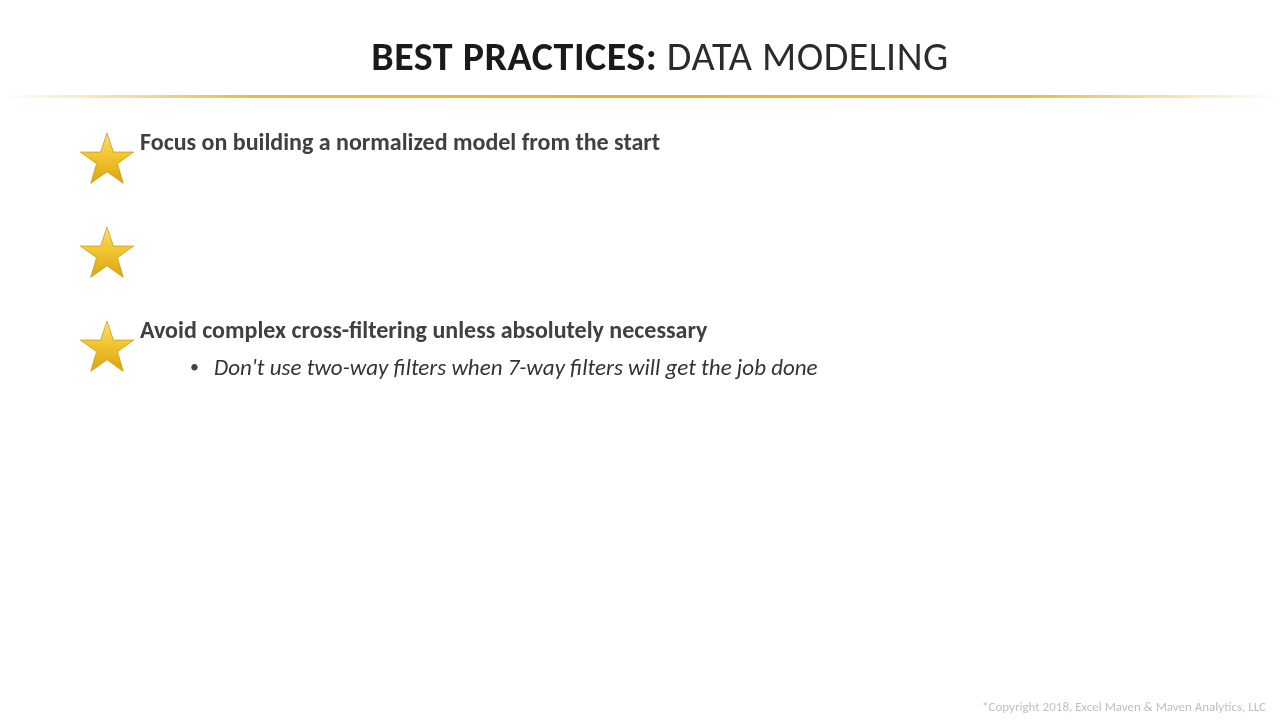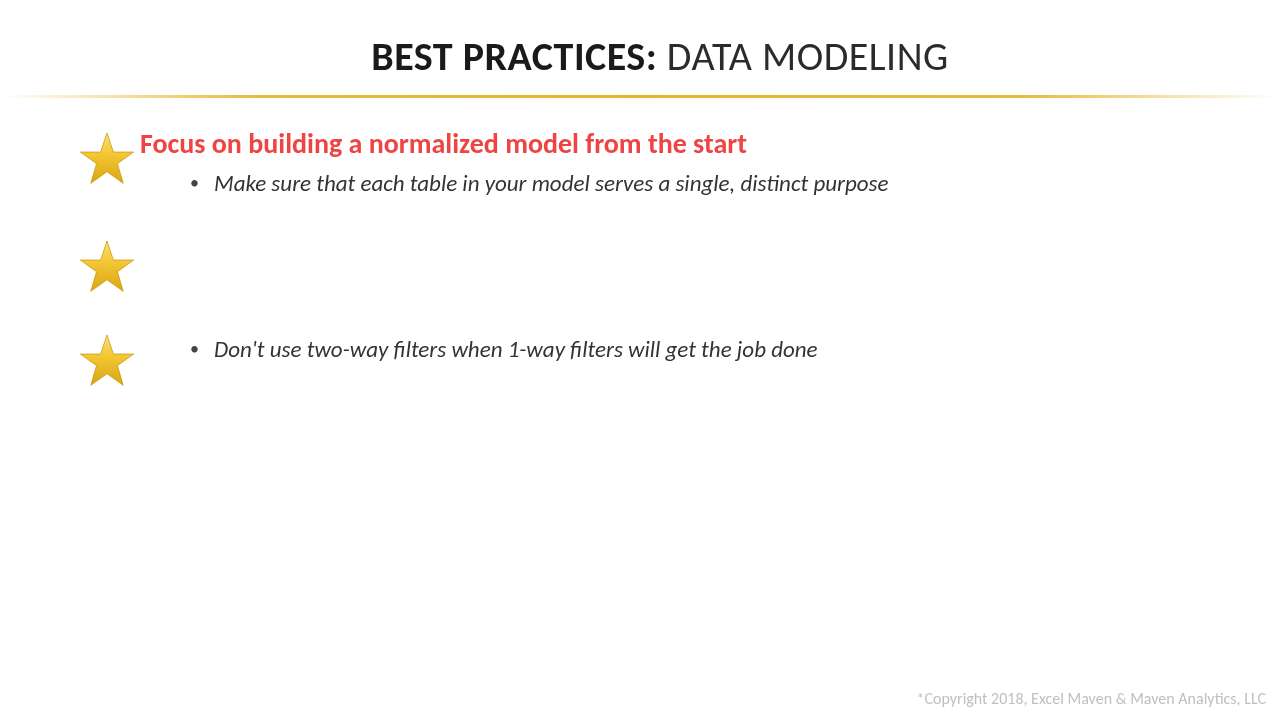--- a/index.html
+++ b/index.html
@@ -50,23 +50,23 @@
     padding-top: 2px;
   }
   .star svg {
     width: 58px;
     height: 58px;
     display: block;
     margin-left: 18px;
   }
   .item-body { flex: 1; padding-left: 10px; }
   .heading {
-    font-size: 28px;
+    font-size: 24px;
     font-weight: 700;
-    color: #ef4444;
+    color: #404040;
     line-height: 1.15;
     margin-bottom: 6px;
   }
   .heading em { font-style: italic; }
   ul.sub {
     list-style: none;
     padding-left: 50px;
     margin-top: 2px;
   }
   ul.sub li {
@@ -83,23 +83,23 @@
     left: 0;
     top: 0;
     color: #444;
     font-style: normal;
     font-size: 18px;
     line-height: 1.9;
   }
   ul.sub li b { font-weight: 700; font-style: italic; }
   .copyright {
     position: absolute;
-    bottom: 12px;
+    bottom: 6px;
     right: 14px;
-    font-size: 16px;
+    font-size: 13px;
     color: #bfbfbf;
   }
 </style>
 </head>
 <body>
 
 <div class="slide">
 
   <div class="title">
     <span class="bold">BEST PRACTICES:</span><span class="light"> DATA MODELING</span>
@@ -117,21 +117,20 @@
         <stop offset="45%" stop-color="#f2c531"></stop>
         <stop offset="100%" stop-color="#d9a514"></stop>
       </linearGradient>
     </defs>
     <polygon points="50,5 61,38 96,38 68,58 78,92 50,72 22,92 32,58 4,38 39,38" fill="url(#sg)" stroke="#c79100" stroke-width="1.2"></polygon>
   </svg>
         </div>
         <div class="item-body">
           <div class="heading"><span>Focus on building a normalized model from the start</span></div>
           <ul class="sub">
-            <li><span>Make sure that each table in your model serves a single, distinct purpose</span></li>
           </ul>
         </div>
       </div>
       <div class="item">
         <div class="star">
           <svg viewBox="0 0 100 100">
     <defs>
       <linearGradient id="sg" x1="0" y1="0" x2="0" y2="1">
         <stop offset="0%" stop-color="#f7e07a"></stop>
         <stop offset="45%" stop-color="#f2c531"></stop>
@@ -151,21 +150,22 @@
       <linearGradient id="sg" x1="0" y1="0" x2="0" y2="1">
         <stop offset="0%" stop-color="#f7e07a"></stop>
         <stop offset="45%" stop-color="#f2c531"></stop>
         <stop offset="100%" stop-color="#d9a514"></stop>
       </linearGradient>
     </defs>
     <polygon points="50,5 61,38 96,38 68,58 78,92 50,72 22,92 32,58 4,38 39,38" fill="url(#sg)" stroke="#c79100" stroke-width="1.2"></polygon>
   </svg>
         </div>
         <div class="item-body">
+          <div class="heading"><span>Avoid complex cross-filtering unless absolutely necessary</span></div>
           <ul class="sub">
-            <li><span>Don't use two-way filters when 1-way filters will get the job done</span></li>
+            <li><span>Don't use two-way filters when 7-way filters will get the job done</span></li>
           </ul>
         </div>
       </div>
     </div>
 
   <div class="copyright">*Copyright 2018, Excel Maven &amp; Maven Analytics, LLC</div>
 </div>
 
 </body></html>

